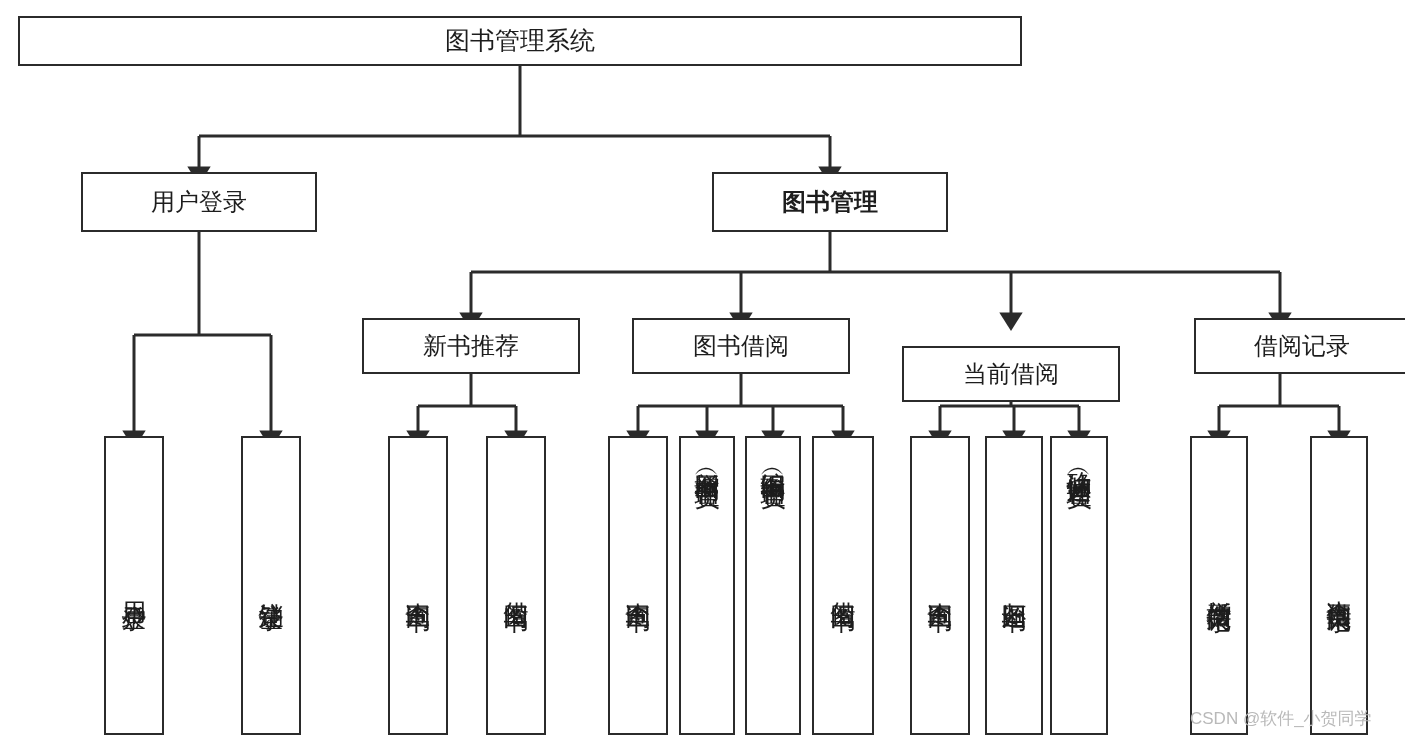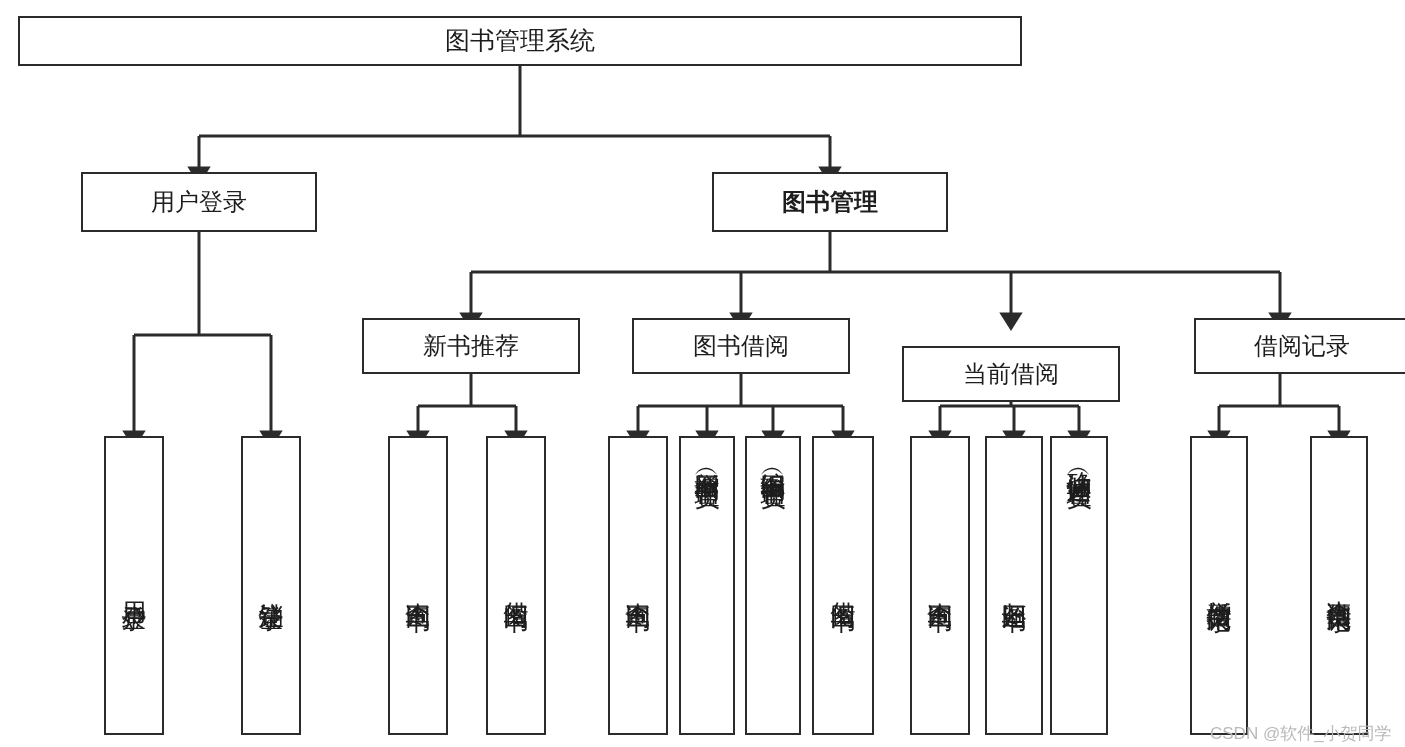--- a/index.html
+++ b/index.html
@@ -184,15 +184,15 @@
         <span class="node-label pad-top">确认归还（管理员）</span>
       </div>
       <div class="node vertical align-middle" style="left: 1190px; top: 436px; width: 58px; height: 299px;">
         <span class="node-label">新增借阅记录</span>
       </div>
       <div class="node vertical align-middle" style="left: 1310px; top: 436px; width: 58px; height: 299px;">
         <span class="node-label">查询借阅记录</span>
       </div>
     </div>
 
-  <div class="watermark" style="left: 1190px; top: 722px; padding-left: 20px;">CSDN @软件_小贺同学</div>
+  <div class="watermark" style="left: 1190px; top: 707px;">CSDN @软件_小贺同学</div>
 
 </div>
 
 </body></html>

